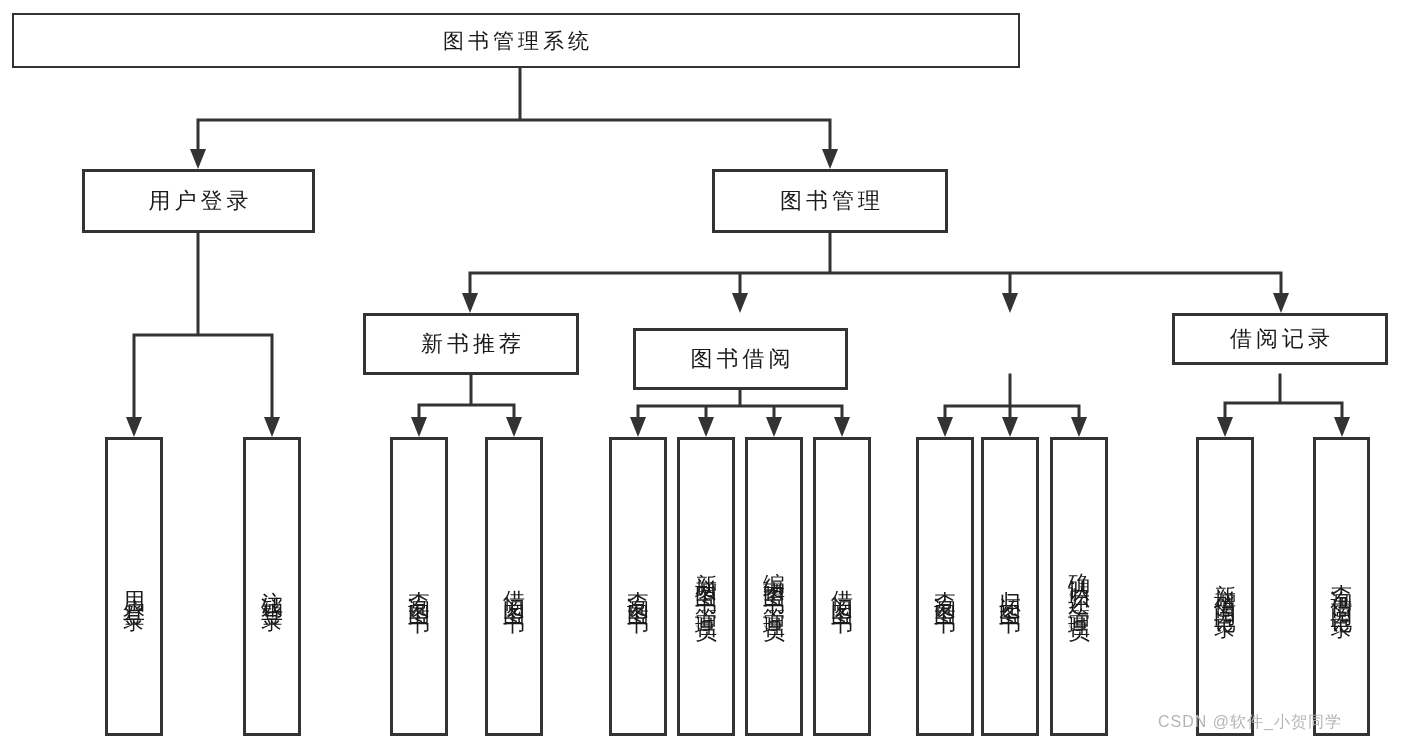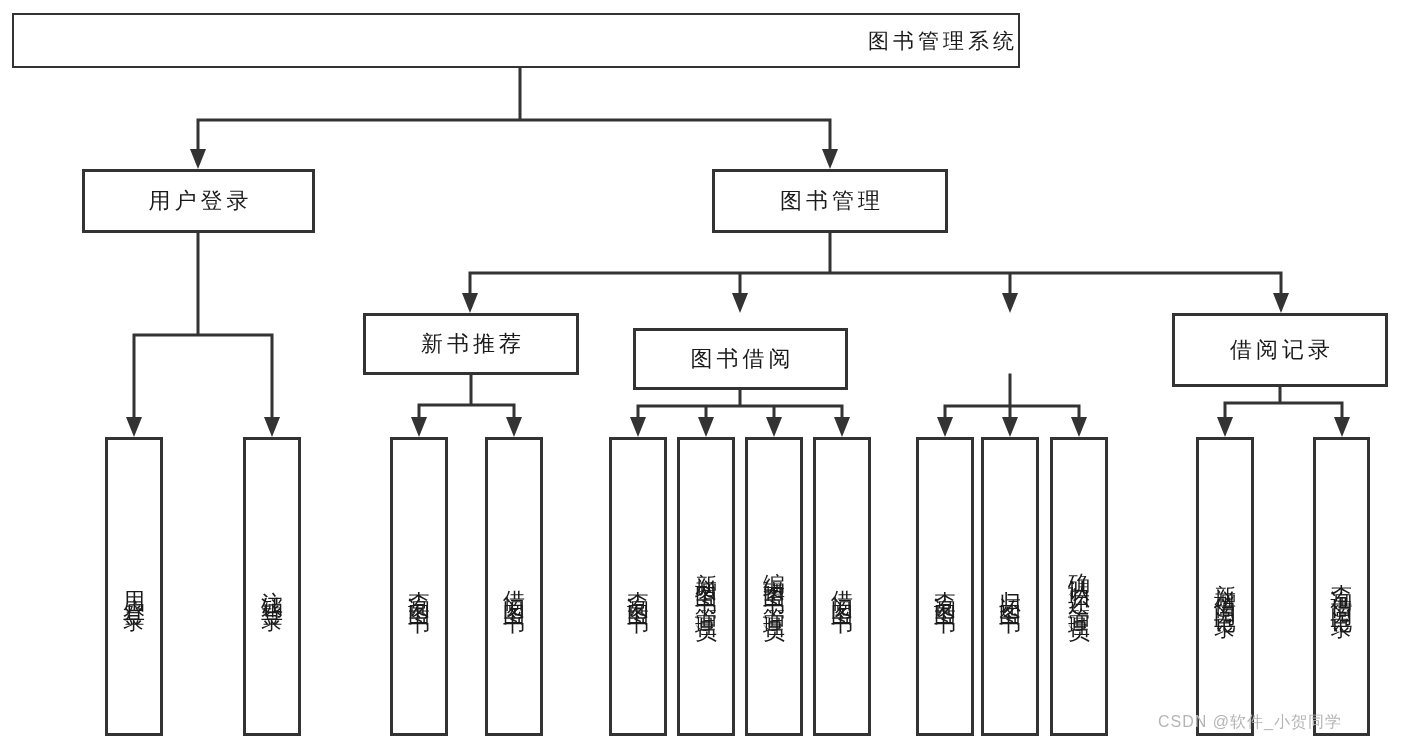--- a/index.html
+++ b/index.html
@@ -92,38 +92,38 @@
     <path class="ln" d="M1010 375 V406 M945 406 H1079 M945 406 V421 M1010 406 V421 M1079 406 V421"></path>
     <polygon class="head" points="937,417 953,417 945,437"></polygon>
     <polygon class="head" points="1002,417 1018,417 1010,437"></polygon>
     <polygon class="head" points="1071,417 1087,417 1079,437"></polygon>
 
     <path class="ln" d="M1280 375 V403 M1225 403 H1342 M1225 403 V421 M1342 403 V421"></path>
     <polygon class="head" points="1217,417 1233,417 1225,437"></polygon>
     <polygon class="head" points="1334,417 1350,417 1342,437"></polygon>
   </svg>
 
-  <div class="box root" style="left:12px; top:13px; width:1008px; height:55px;justify-content:flex-end;">
+  <div class="box root" style="left:12px; top:13px; width:1008px; height:55px;">
     <span class="hlabel">图书管理系统</span>
   </div>
 
   <div class="box lvl23" style="left:82px; top:169px; width:233px; height:64px;">
     <span class="hlabel">用户登录</span>
   </div>
   <div class="box lvl23" style="left:363px; top:313px; width:216px; height:62px;">
     <span class="hlabel">新书推荐</span>
   </div>
 
   <div class="box lvl23" style="left:712px; top:169px; width:236px; height:64px;">
     <span class="hlabel">图书管理</span>
   </div>
   <div class="box lvl23" style="left:633px; top:328px; width:215px; height:62px;">
     <span class="hlabel">图书借阅</span>
   </div>
-  <div class="box lvl23" style="left:1172px; top:313px; width:216px; height:74px;">
+  <div class="box lvl23" style="left:1172px; top:313px; width:216px; height:52px;">
     <span class="hlabel">借阅记录</span>
   </div>
 
   <div class="box" style="left:105px; top:437px; width:58px; height:299px;">
     <span class="vlabel">用户登录</span>
   </div>
   <div class="box" style="left:243px; top:437px; width:58px; height:299px;">
     <span class="vlabel">注销登录</span>
   </div>
 

